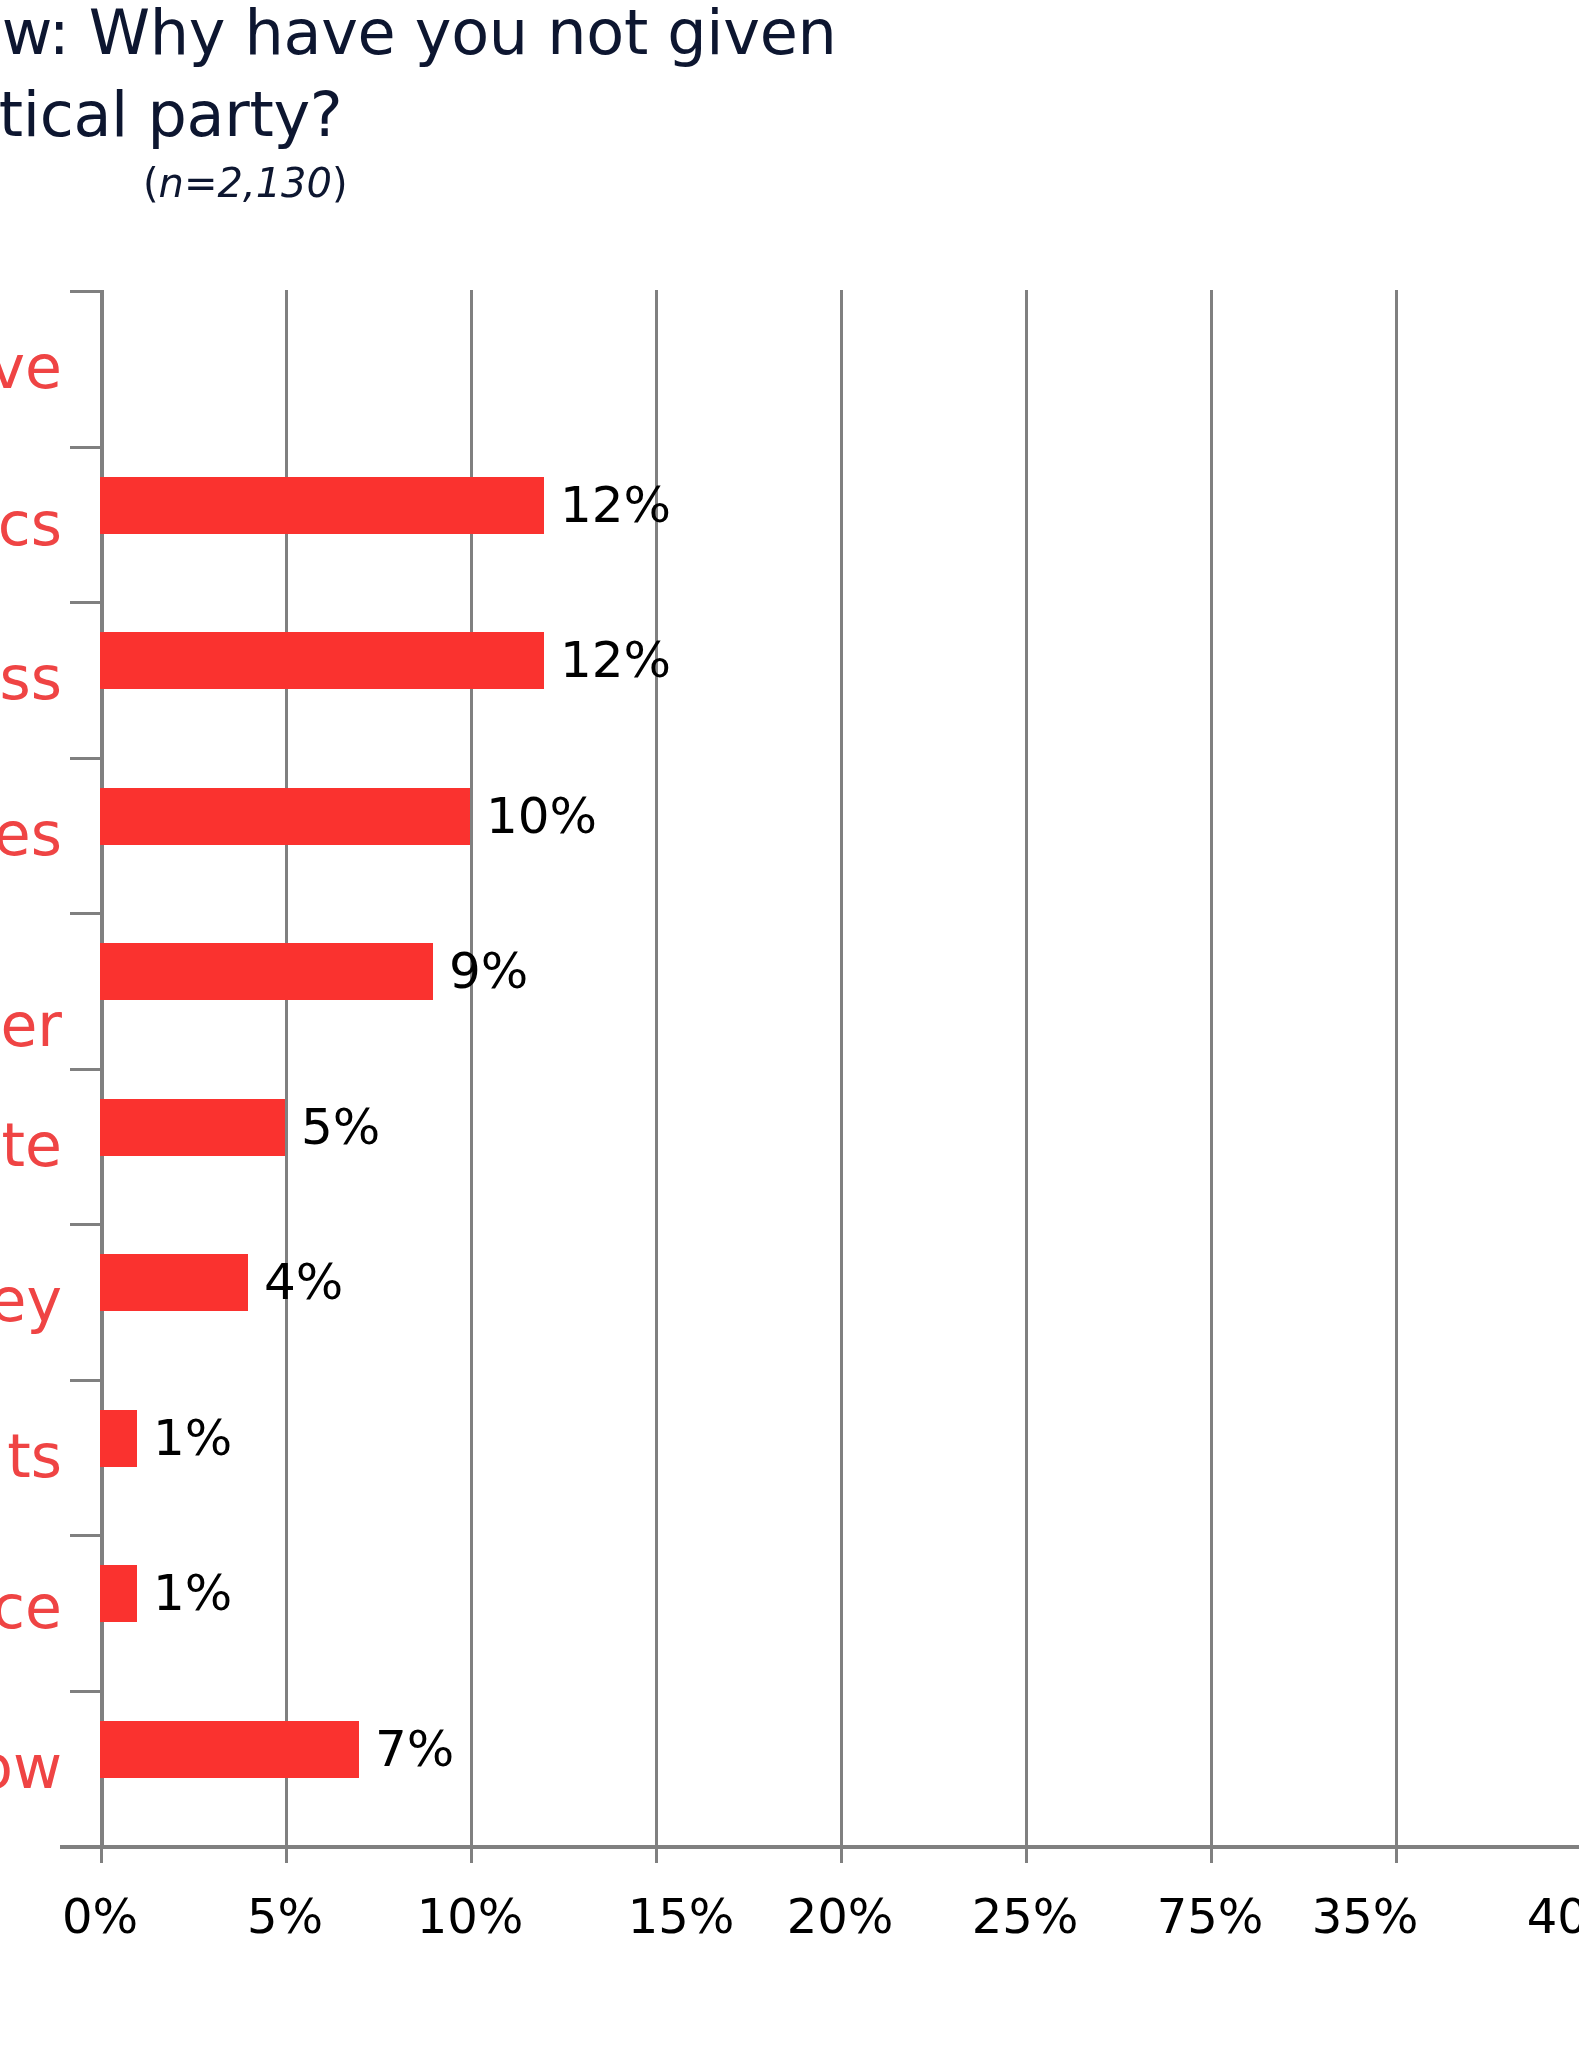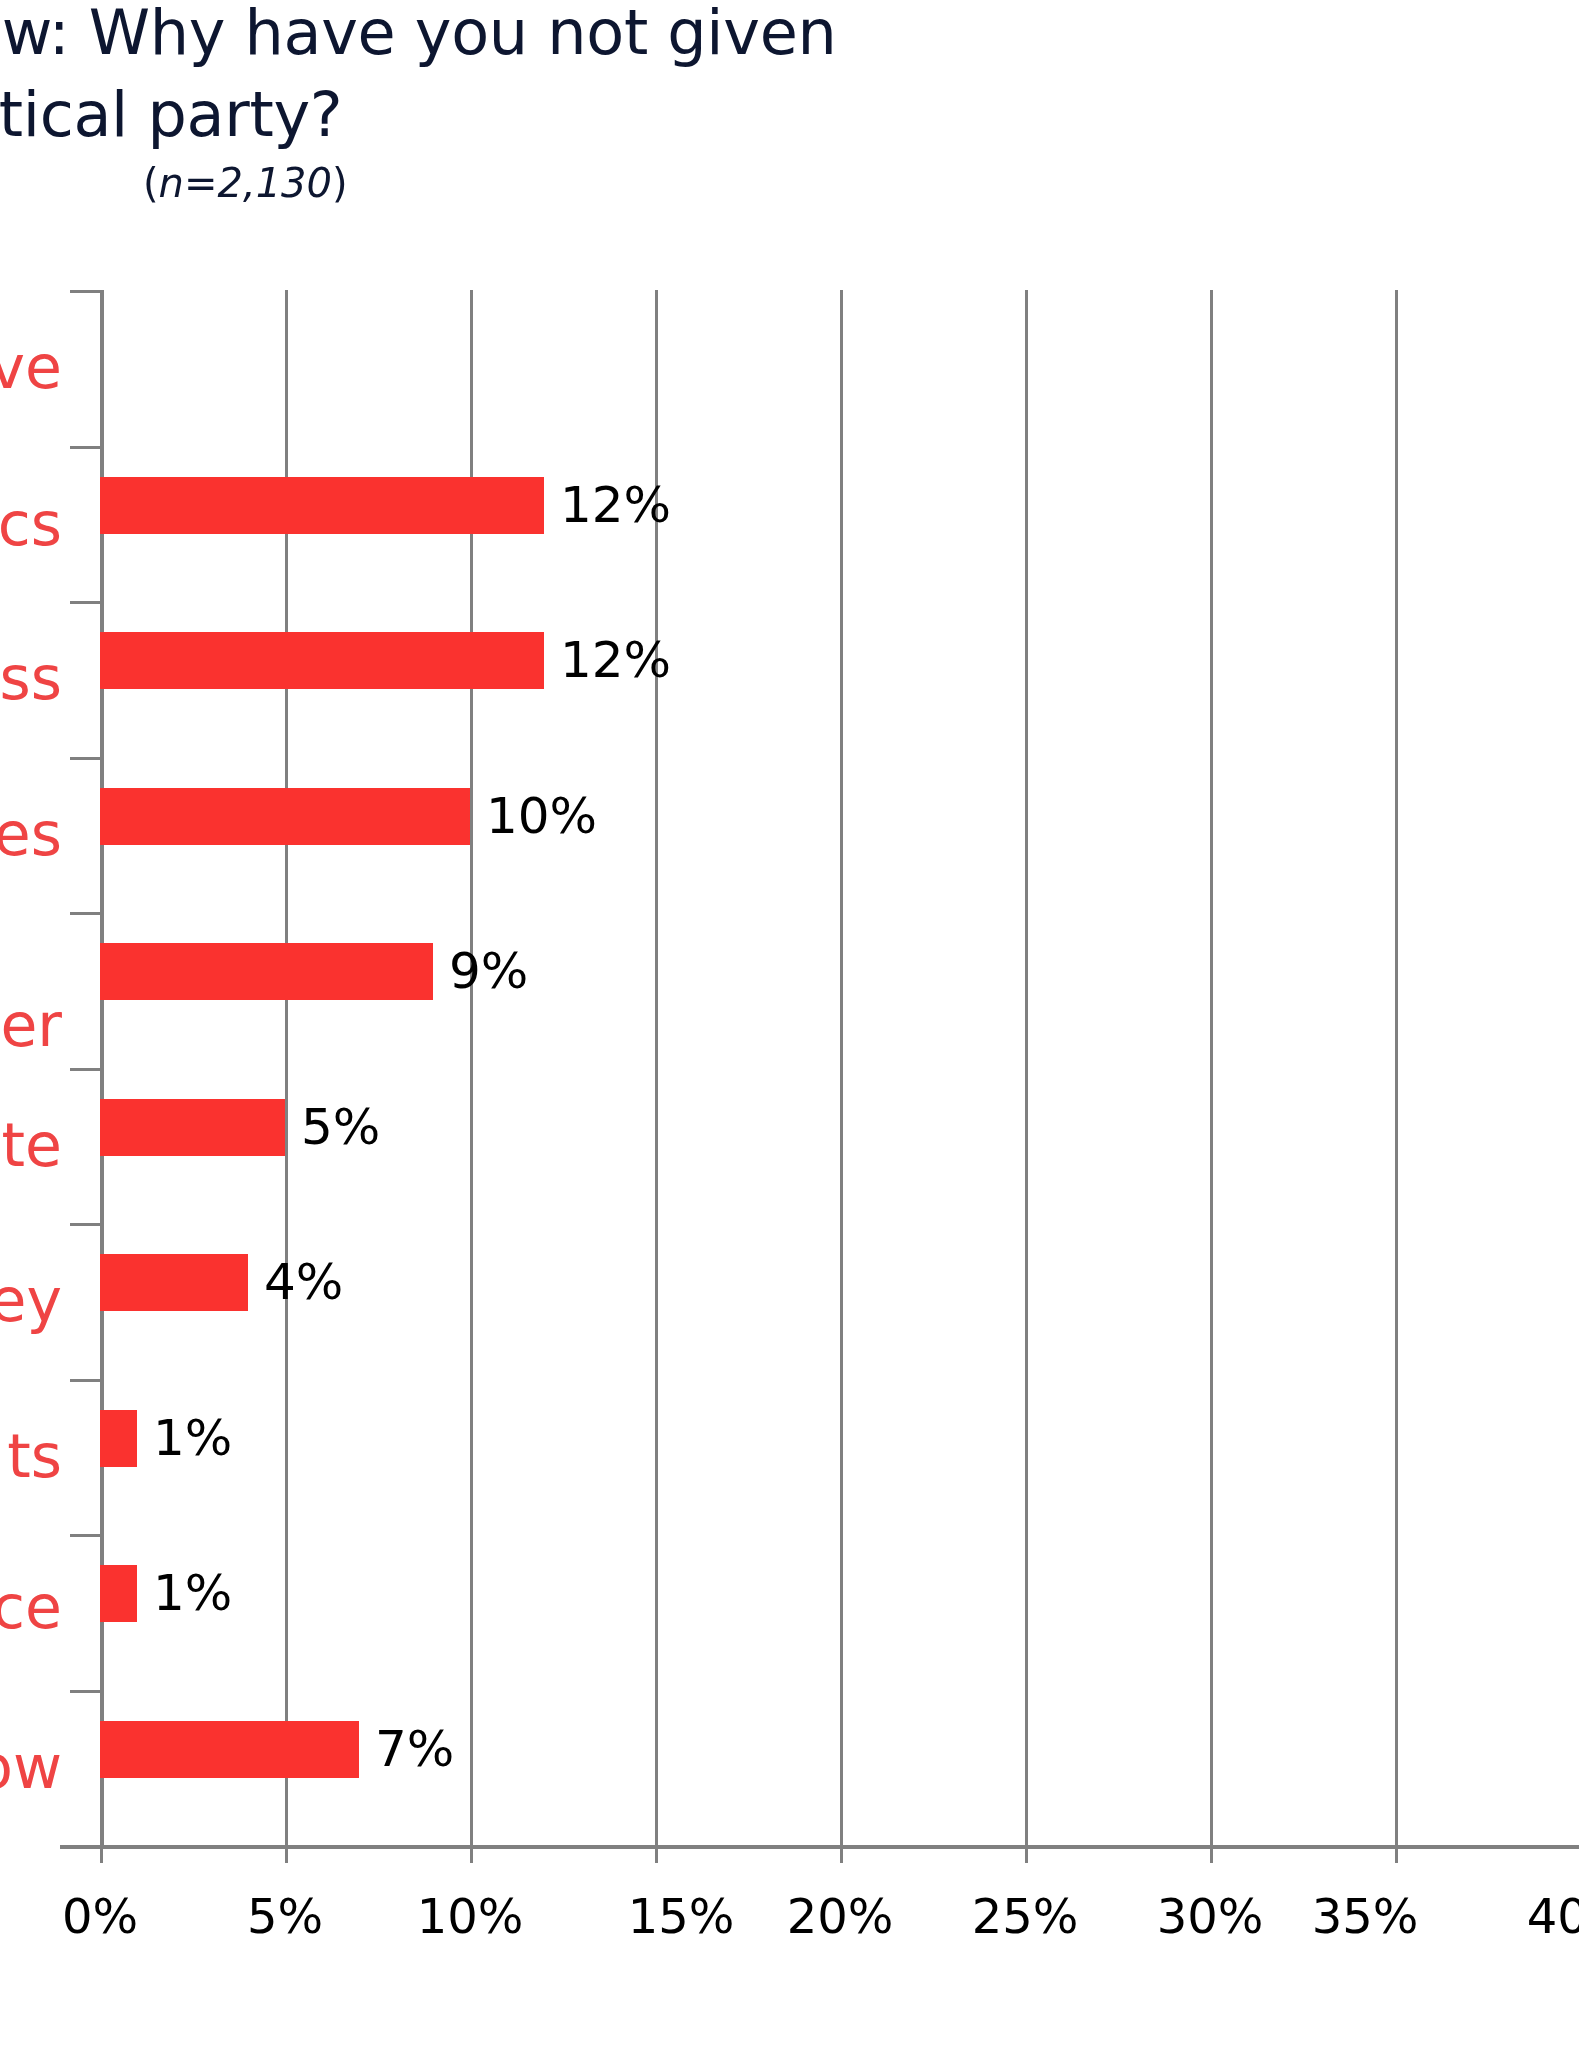--- a/index.html
+++ b/index.html
@@ -225,21 +225,21 @@
       <div class="xlabel" style="left: 285px;">5%</div>
       <div class="xtick" style="left: 470px;"></div>
       <div class="xlabel" style="left: 470px;">10%</div>
       <div class="xtick" style="left: 655px;"></div>
       <div class="xlabel" style="left: 681px;">15%</div>
       <div class="xtick" style="left: 840px;"></div>
       <div class="xlabel" style="left: 840px;">20%</div>
       <div class="xtick" style="left: 1025px;"></div>
       <div class="xlabel" style="left: 1025px;">25%</div>
       <div class="xtick" style="left: 1210px;"></div>
-      <div class="xlabel" style="left: 1210px;">30%</div>
+      <div class="xlabel" style="left: 1210px;">75%</div>
       <div class="xtick" style="left: 1395px;"></div>
       <div class="xlabel" style="left: 1365px;">35%</div>
       <div class="xlabel" style="left: 1580px;">40%</div>
     </div>
 
 <div class="ytick" style="top: 290px;"></div>
     <div class="ytick" style="top: 445.5px;"></div>
     <div class="ytick" style="top: 601px;"></div>
     <div class="ytick" style="top: 756.5px;"></div>
     <div class="ytick" style="top: 912px;"></div>

